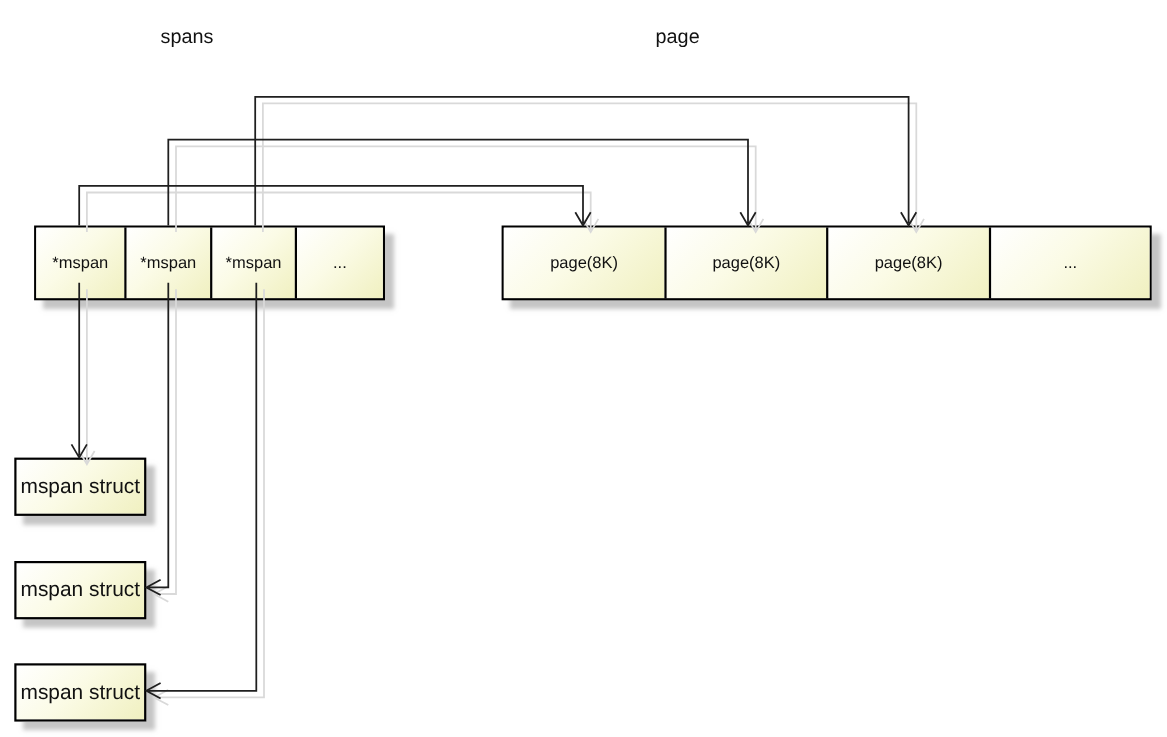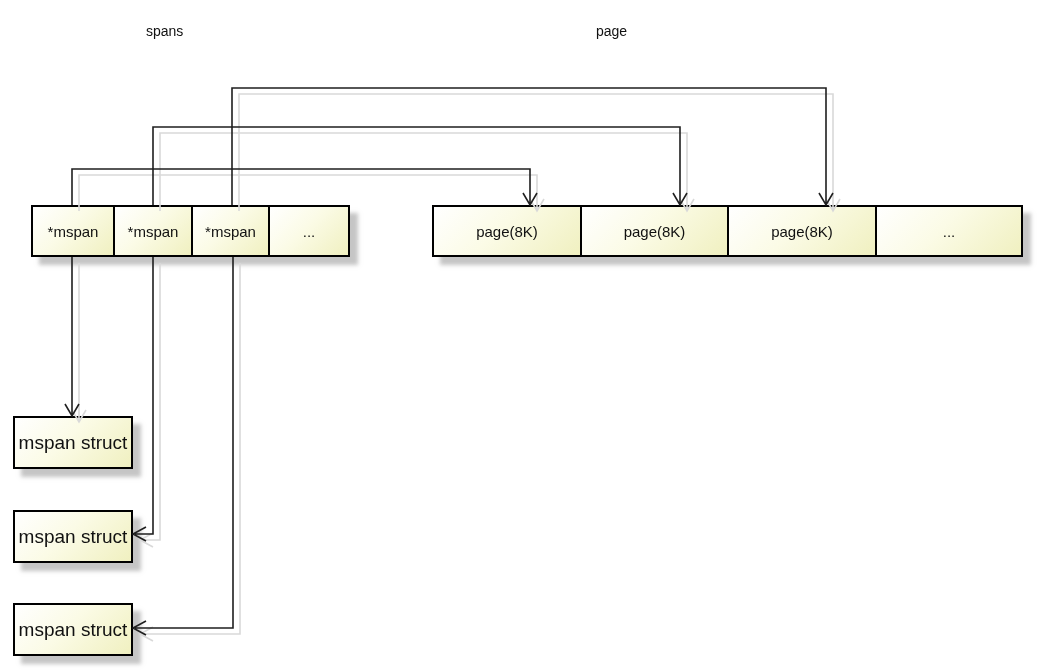--- a/index.html
+++ b/index.html
@@ -21,27 +21,27 @@
   }
   .canvas {
     position: relative;
     width: 1061px;
     height: 670px;
     background: var(--background);
     overflow: hidden;
   }
   .region-label {
     position: absolute;
-    font-size: 14px;
+    font-size: 18px;
     color: var(--text);
     white-space: nowrap;
   }
   .row {
     position: absolute;
-    height: 52px;
+    height: 68px;
     display: flex;
     border: 2px solid var(--box_border);
     box-shadow: 8px 8px 4px var(--box_shadow);
     background: transparent;
     text-align: right;
   }
   .cell {
     height: 100%;
     display: flex;
     align-items: center;
@@ -84,21 +84,21 @@
   <div class="region-label" style="left:146px; top:23px;">spans</div>
   <div class="region-label" style="left:596px; top:23px;">page</div>
 
   <div class="row" style="left:31px; top:205px; width:319px;">
     <div class="cell" style="width:80px;">*mspan</div>
     <div class="cell" style="width:78px;">*mspan</div>
     <div class="cell" style="width:77px;">*mspan</div>
     <div class="cell" style="width:80px;">...</div>
   </div>
 
-  <div class="row" style="left:432px; top:205px; width:591px;">
+  <div class="row" style="left:456px; top:205px; width:591px;">
     <div class="cell" style="width:146px;">page(8K)</div>
     <div class="cell" style="width:147px;">page(8K)</div>
     <div class="cell" style="width:148px;">page(8K)</div>
     <div class="cell" style="width:146px;">...</div>
   </div>
 
   <div class="struct-box" style="top:416px;">mspan struct</div>
   <div class="struct-box" style="top:510px;">mspan struct</div>
   <div class="struct-box" style="top:603px;">mspan struct</div>
 

